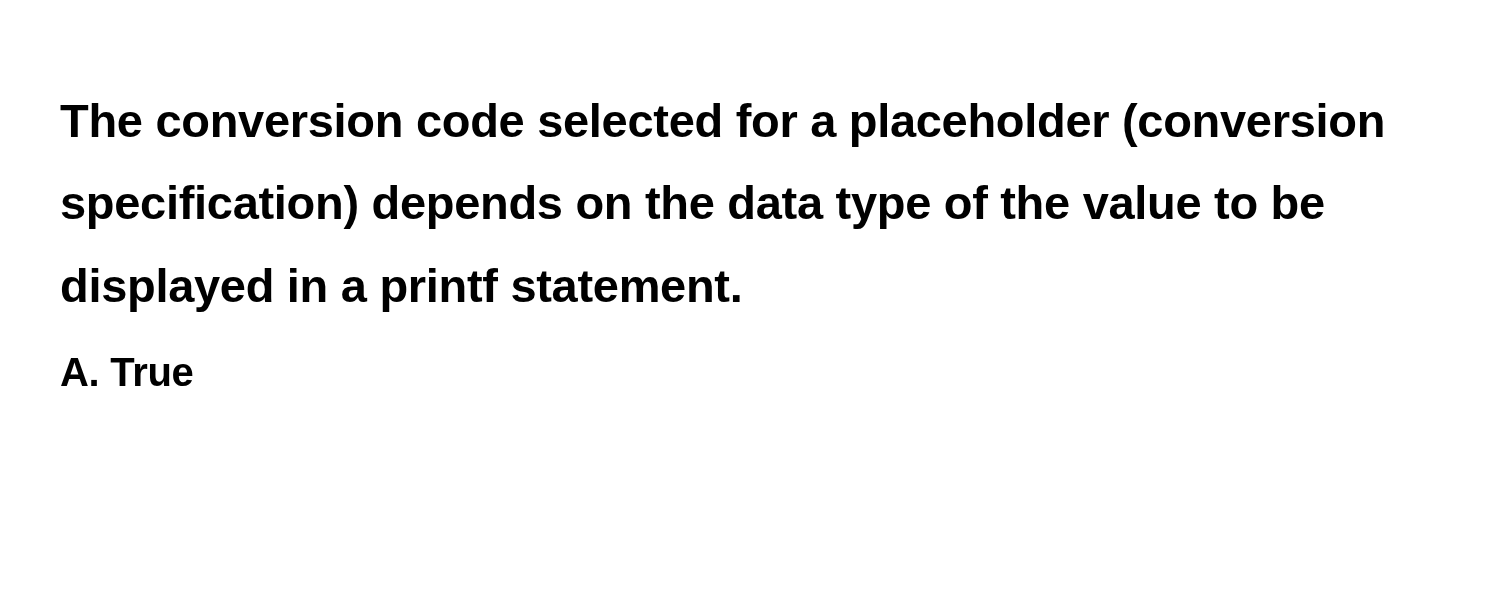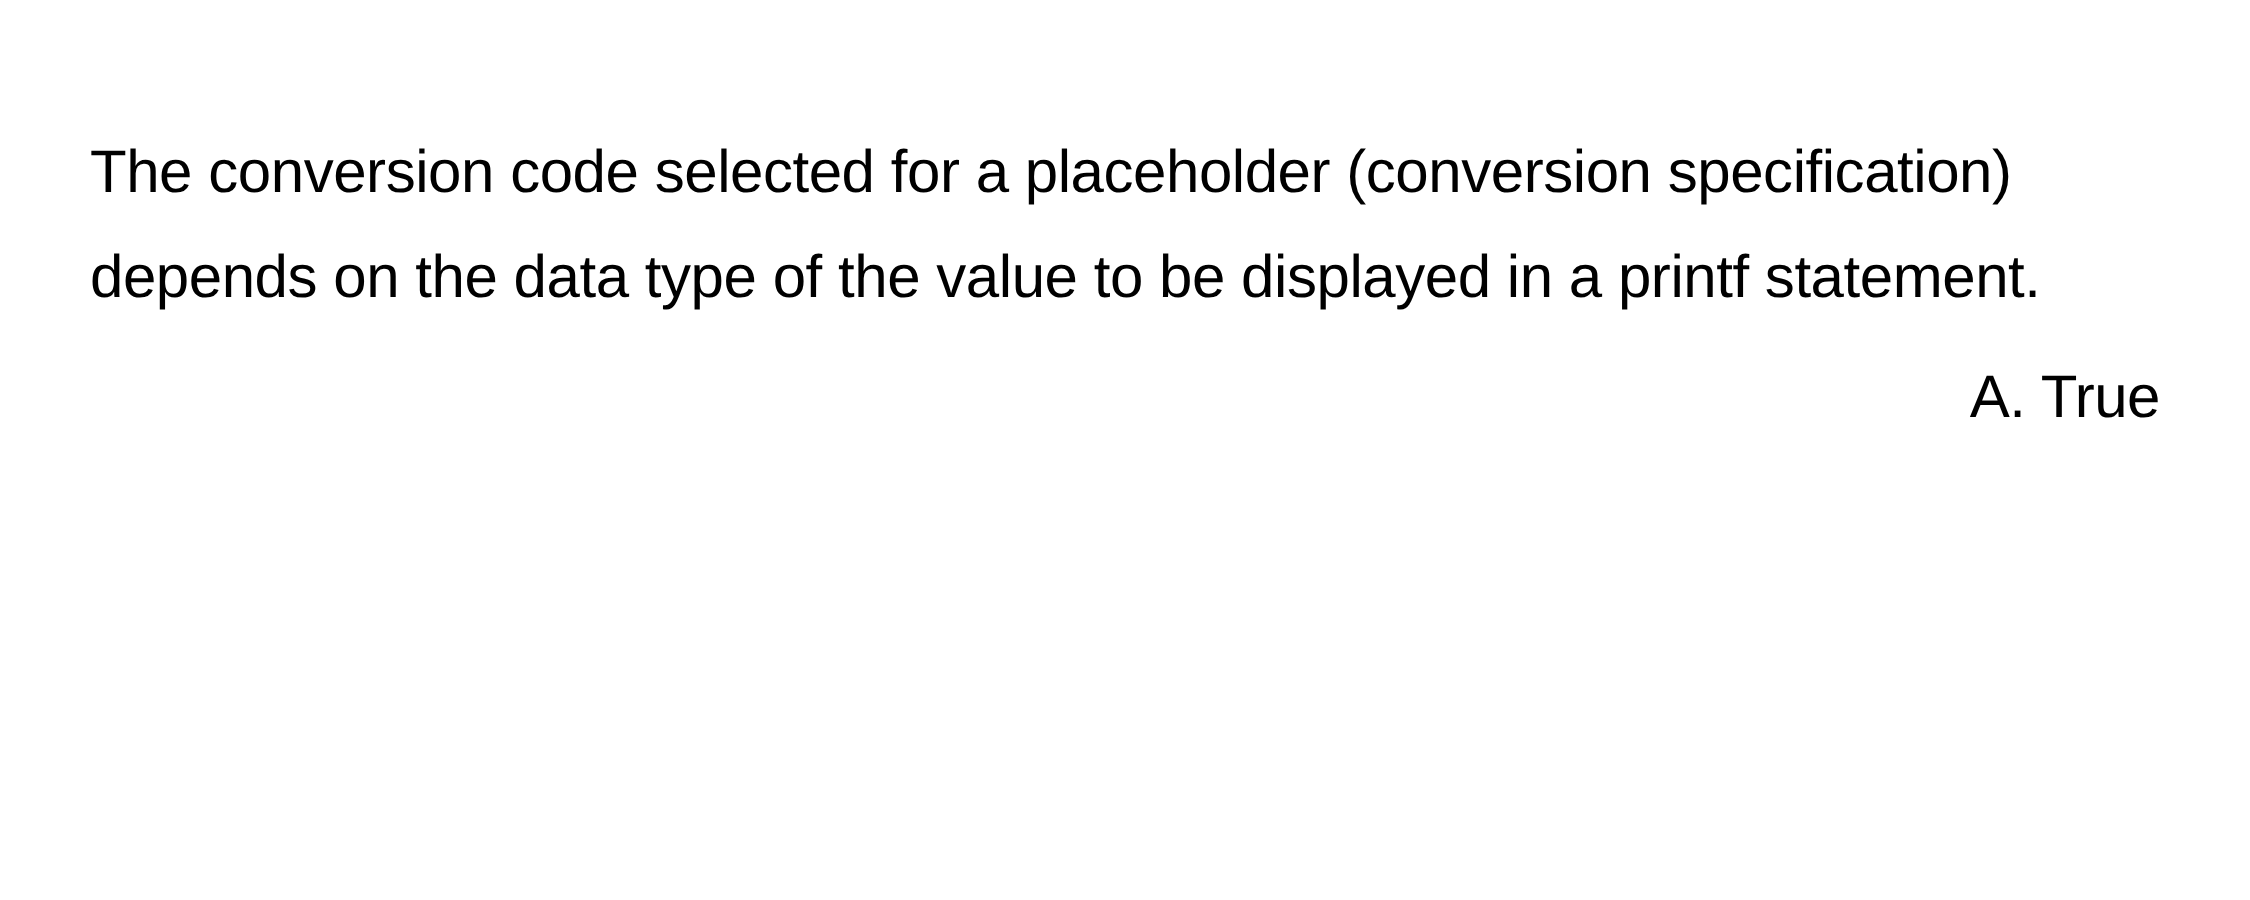--- a/index.html
+++ b/index.html
@@ -9,34 +9,33 @@
     }
     body {
       width: 1500px;
       height: 600px;
       background: #ffffff;
       font-family: -apple-system, BlinkMacSystemFont, "Segoe UI", Helvetica, Arial, sans-serif;
       padding: 80px 60px;
       color: #000000;
     }
     .question-text {
-      font-size: 40px;
+      font-size: 47px;
       line-height: 1.75;
-      font-weight: 400;
+      font-weight: 700;
       letter-spacing: -0.3px;
     }
     .options {
       margin-top: 10px;
     }
     .option {
       font-size: 40px;
       line-height: 1.75;
-      font-weight: 400;
+      font-weight: 700;
       letter-spacing: -0.3px;
-      text-align: right;
     }
     .option-label {
       display: inline;
     }
     .option-text {
       display: inline;
     }
   </style>
 </head>
 <body>

